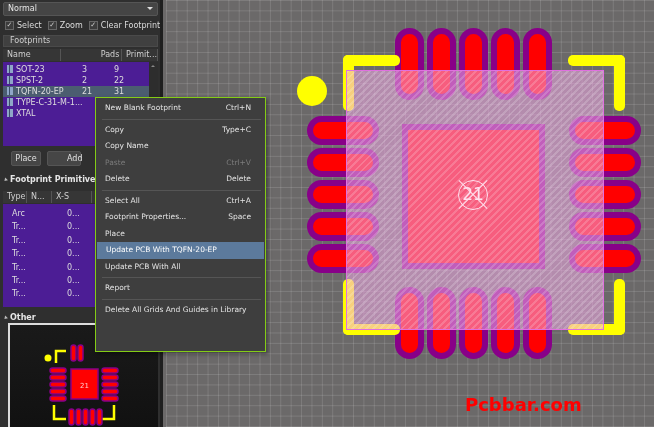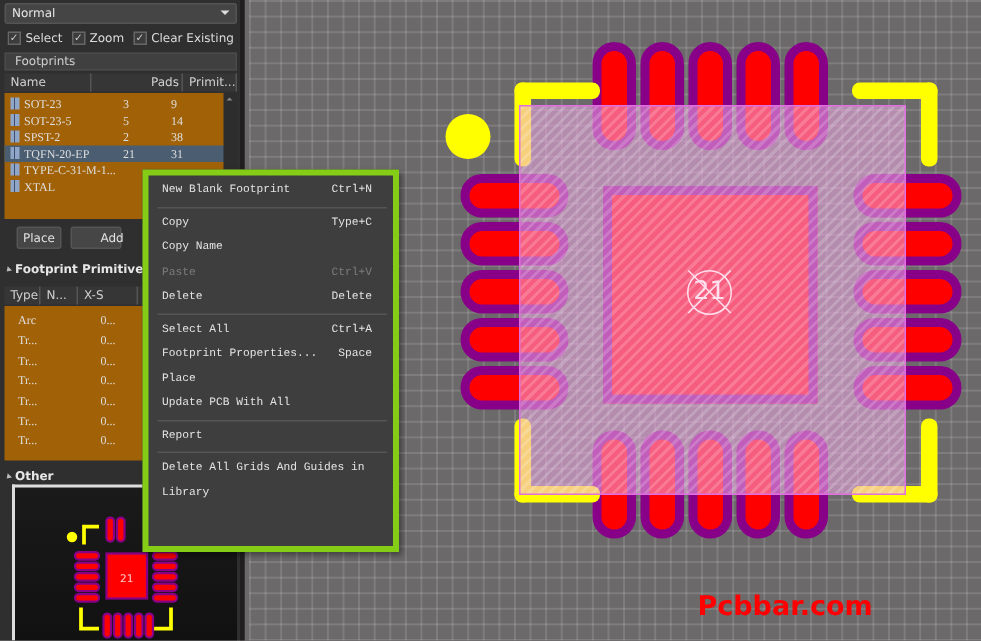--- a/index.html
+++ b/index.html
@@ -33,21 +33,21 @@
   .section-hdr {
     position: absolute; left: 3px; width: 155px; height: 12px;
     background: #404040; border: 1px solid #4a4a4a; padding-left: 6px;
     line-height: 10px; color: #cfcfcf; font-size: 8px;
   }
   .tbl-head {
     position: absolute; left: 3px; width: 155px; height: 12px;
     background: #363636; display: flex; line-height: 12px; color: #d0d0d0;
   }
   .tbl-head span { border-right: 1px solid #555; padding-left: 4px; position: relative; }
-  .tbl-body { position: absolute; left: 3px; width: 155px; background: #a16207; font-family: Liberation Serif, serif; }
+  .tbl-body { position: absolute; left: 3px; width: 155px; background: #4c1d95; }
   .row { height: 11px; line-height: 11px; display: flex; color: #dedede; position: relative; }
   .row.sel { background: #4b5d70; }
   .row span { padding-left: 4px; overflow: hidden; white-space: nowrap; }
   .fp-icon {
     display: inline-block; width: 6px; height: 8px; margin: 1px 3px 0 0; vertical-align: top;
     background: linear-gradient(90deg, #8fa6c8 0 40%, #3d4f6c 40% 55%, #8fa6c8 55% 100%);
   }
   .scrollbar { position: absolute; right: 0; top: 0; width: 9px; height: 100%; background: #2d2d2d; }
   .scrollbar .arrow-up { position: absolute; left: 2px; top: 3px; width: 0; height: 0;
     border-left: 2px solid transparent; border-right: 2px solid transparent; border-bottom: 2px solid #888; }
@@ -90,24 +90,23 @@
   }
   .des::before, .des::after { content: ""; position: absolute; left: -6px; top: 13px; width: 40px; height: 1px; background: #ffe0ee; }
   .des::before { transform: rotate(45deg); }
   .des::after { transform: rotate(-45deg); }
   .watermark {
     position: absolute; left: 465px; top: 394px; font-family: "DejaVu Sans", sans-serif;
     font-weight: bold; font-size: 18px; color: #ff0000; letter-spacing: 0px;
   }
   
   .menu {
-    position: absolute; left: 95px; top: 113px; width: 171px; height: 255px;
-    background: #3e3e3e; border: 4px solid #84cc16; box-shadow: 2px 2px 4px rgba(0,0,0,0.4);
+    position: absolute; left: 95px; top: 97px; width: 171px; height: 255px;
+    background: #3e3e3e; border: 1px solid #84cc16; box-shadow: 2px 2px 4px rgba(0,0,0,0.4);
     padding-top: 2px;
-    font-family: Liberation Mono, monospace;
   }
   .mi { height: 16.5px; line-height: 16.5px; padding-left: 9px; padding-right: 14px; display: flex; justify-content: space-between; color: #e4e4e4; font-size: 7.5px; }
   .mi.disabled { color: #7c7c7c; }
   .mi.hl { background: #5c7a9c; color: #fff; margin: 0 1px; }
   .sep { height: 1px; background: #555; margin: 2px 4px 2px 6px; }
 </style>
 </head>
 <body>
 
 <div class="panel">
@@ -120,47 +119,42 @@
     <label class="chk">
       <span class="box">✓</span>
       <span>Select</span>
     </label>
     <label class="chk">
       <span class="box">✓</span>
       <span>Zoom</span>
     </label>
     <label class="chk">
       <span class="box">✓</span>
-      <span>Clear Existing</span>
+      <span>Clear Footprint</span>
     </label>
   </div>
 
   <div class="section-hdr" style="top:35px;">Footprints</div>
 
   <div class="tbl-head" style="top:49px;">
     <span style="width:75px;">Name</span>
     <span style="width:32px;margin-left:36px;">Pads</span>
     <span style="width:38px;">Primit...</span>
   </div>
 
   <div class="tbl-body" style="top:62px; height:84px; padding-top:2px;">
     <div class="row">
       <span style="width:75px;"><i class="fp-icon"></i><b style="font-weight:normal">SOT-23</b></span>
       <span style="width:32px;">3</span>
       <span style="width:38px;">9</span>
     </div>
     <div class="row">
-      <span style="width:75px;"><i class="fp-icon"></i><b style="font-weight:normal">SOT-23-5</b></span>
-      <span style="width:32px;">5</span>
-      <span style="width:38px;">14</span>
-    </div>
-    <div class="row">
       <span style="width:75px;"><i class="fp-icon"></i><b style="font-weight:normal">SPST-2</b></span>
       <span style="width:32px;">2</span>
-      <span style="width:38px;">38</span>
+      <span style="width:38px;">22</span>
     </div>
     <div class="row sel">
       <span style="width:75px;"><i class="fp-icon"></i><b style="font-weight:normal">TQFN-20-EP</b></span>
       <span style="width:32px;">21</span>
       <span style="width:38px;">31</span>
     </div>
     <div class="row">
       <span style="width:100px;"><i class="fp-icon"></i><b style="font-weight:normal">TYPE-C-31-M-1...</b></span>
     </div>
     <div class="row">
@@ -327,20 +321,23 @@
       <span>Select All</span>
       <span>Ctrl+A</span>
     </div>
   <div class="mi">
       <span>Footprint Properties...</span>
       <span>Space</span>
     </div>
   <div class="mi">
       <span>Place</span>
     </div>
+  <div class="mi hl">
+      <span>Update PCB With TQFN-20-EP</span>
+    </div>
   <div class="mi">
       <span>Update PCB With All</span>
     </div>
   <div class="sep"></div>
   <div class="mi">
       <span>Report</span>
     </div>
   <div class="sep"></div>
   <div class="mi">
       <span>Delete All Grids And Guides in Library</span>

